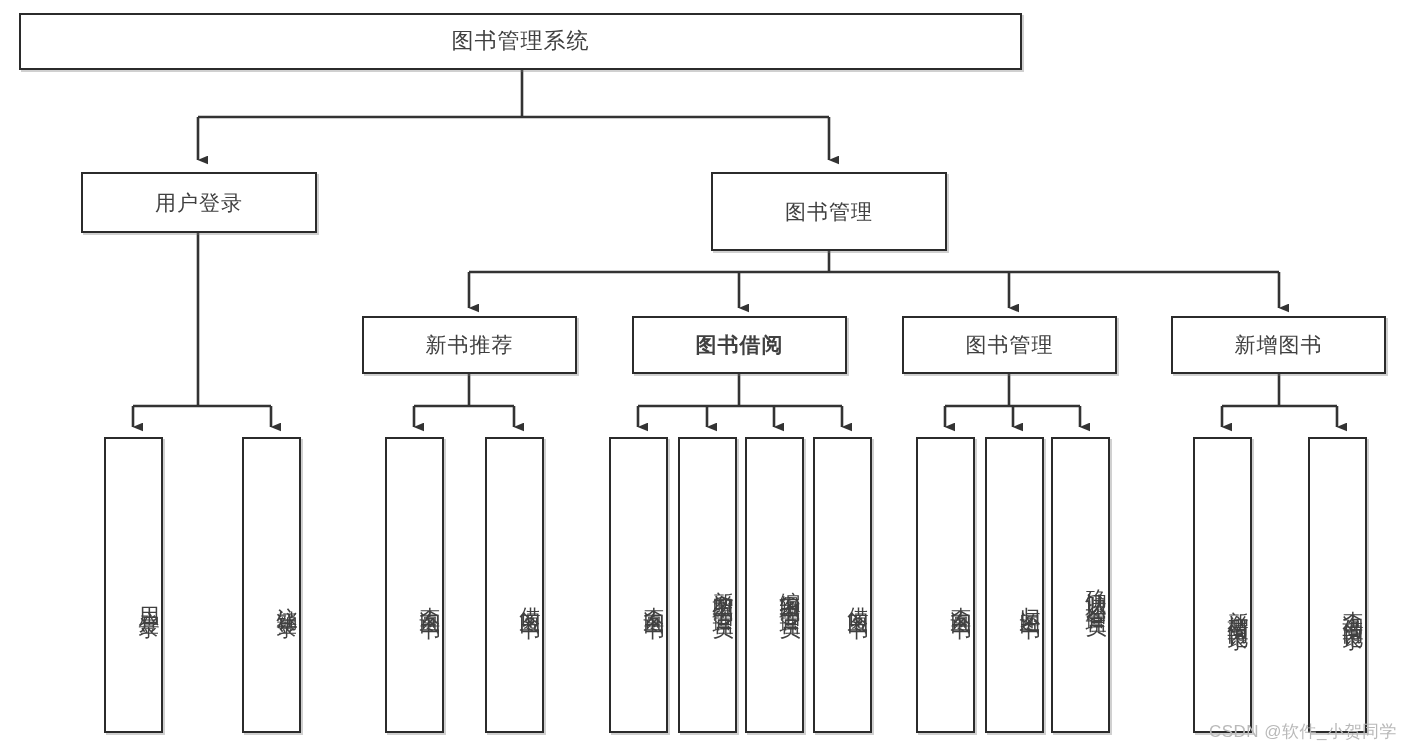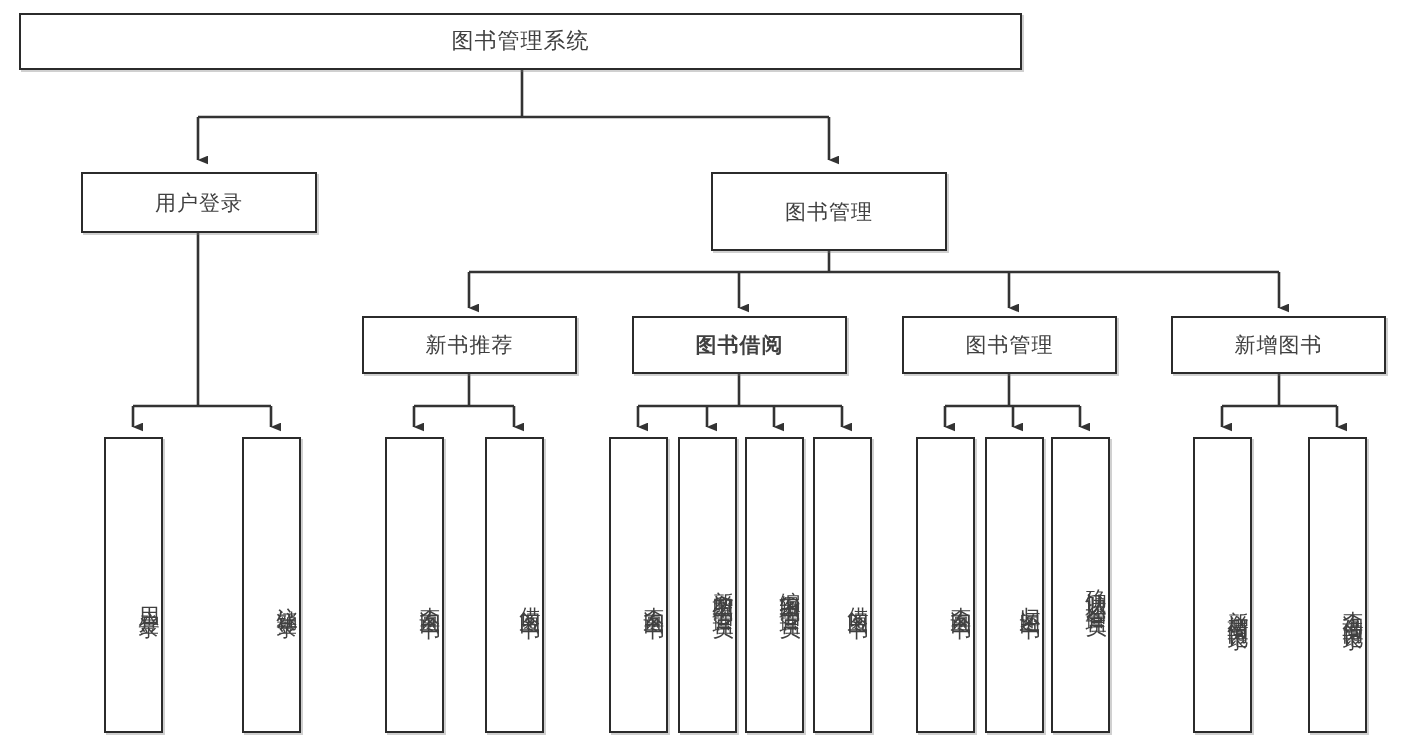--- a/index.html
+++ b/index.html
@@ -194,13 +194,14 @@
   </div>
 
   <div class="node vertical" style="left:1193px;top:437px;width:59px;height:296px;padding-top:42px;">
     <span class="lbl">新增借阅记录</span>
   </div>
 
   <div class="node vertical" style="left:1308px;top:437px;width:59px;height:296px;padding-top:42px;">
     <span class="lbl">查询借阅记录</span>
   </div>
 
+  <div class="watermark">CSDN @软件_小贺同学</div>
 </div>
 
 </body></html>

